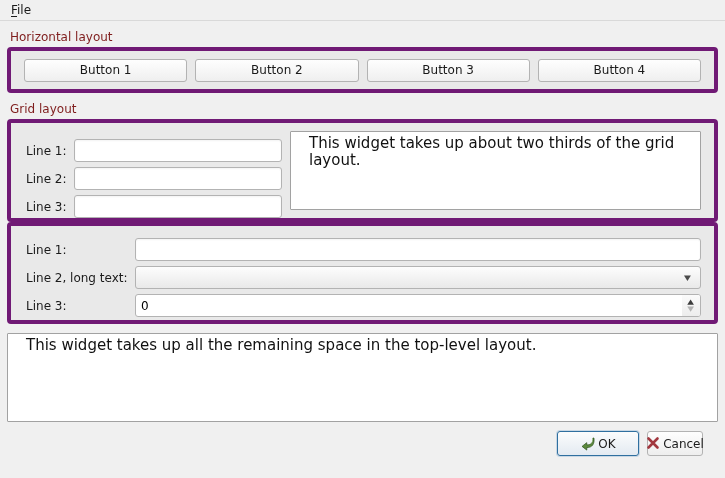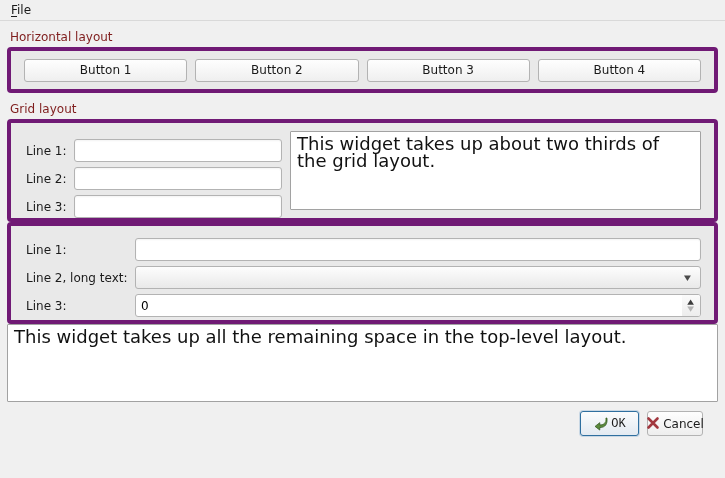--- a/index.html
+++ b/index.html
@@ -86,22 +86,22 @@
     box-shadow:inset 0 1px 2px rgba(0,0,0,0.05);
     padding:0 5px;
     font-family:"DejaVu Sans", sans-serif;
     font-size:12px;
     outline:none;
   }
   .textedit {
     background:#fff;
     border:1px solid #a2a2a2;
     border-radius:1px;
-    padding:3px 6px;
-    font-size:18px;
+    padding:3px 18px;
+    font-size:15px;
     color:#111;
     line-height:17px;
     overflow:hidden;
   }
   .grid-right { flex:1; }
 
   
   .fframe {
     height:102px;
     padding:12px 13px;
@@ -151,21 +151,22 @@
     flex-direction:column;
     align-items:center;
     justify-content:center;
     background:linear-gradient(#fbfbfb,#ededed);
   }
   .spin-up   { font-size:7px; line-height:7px; color:#3c3c3c; transform:scaleX(1.25); cursor:default; }
   .spin-down { font-size:7px; line-height:7px; color:#b4b4b4; transform:scaleX(1.25); cursor:default; }
 
   
   .bottom-textedit {
-    height:78px;
+    margin-top:9px;
+    height:89px;
   }
 
   
   .button-row {
     display:flex;
     justify-content:flex-end;
     gap:8px;
     padding:9px 15px 0 0;
   }
   .dlg-btn {
@@ -176,25 +177,24 @@
     gap:3px;
     border:1px solid #b3b3b3;
     border-radius:3px;
     background:linear-gradient(#fefefe,#eeeeee);
     font-family:"DejaVu Sans", sans-serif;
     font-size:12px;
     color:#1a1a1a;
     cursor:default;
   }
   .ok-btn {
-    width:59px;
+    width:82px;
     border-color:#2f6f9f;
     background:linear-gradient(#fbfcfd,#e3eaf1);
     box-shadow:0 0 0 1px rgba(80,140,190,0.25);
-    font-family:Liberation Mono, monospace;
   }
   .cancel-btn { width:56px; }
   .dlg-icon { display:inline-block; width:15px; height:15px; }
   .dlg-icon svg { display:block; }
 </style>
 </head>
 <body>
 
 <div class="menubar">
   <div class="menu-item"><span class="mnemonic">F</span><span>ile</span></div>

